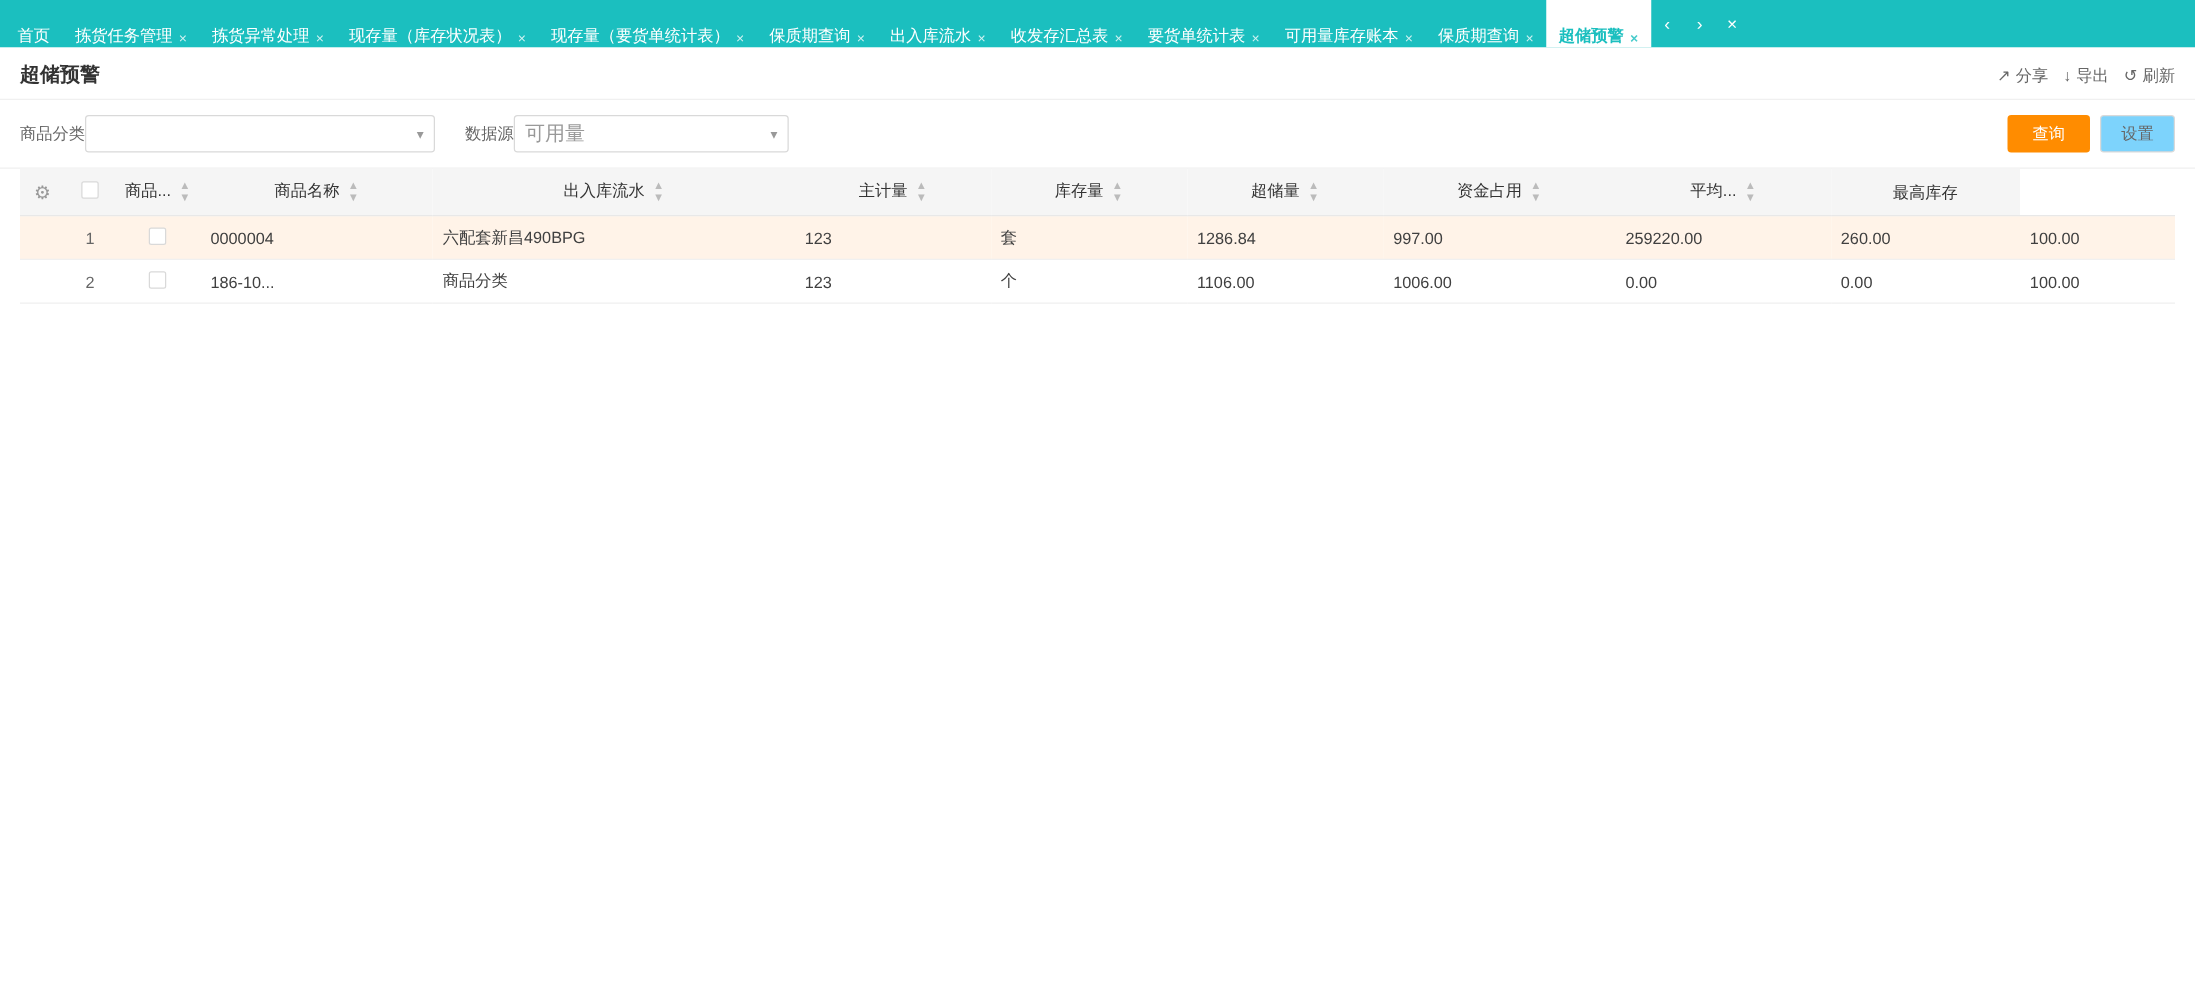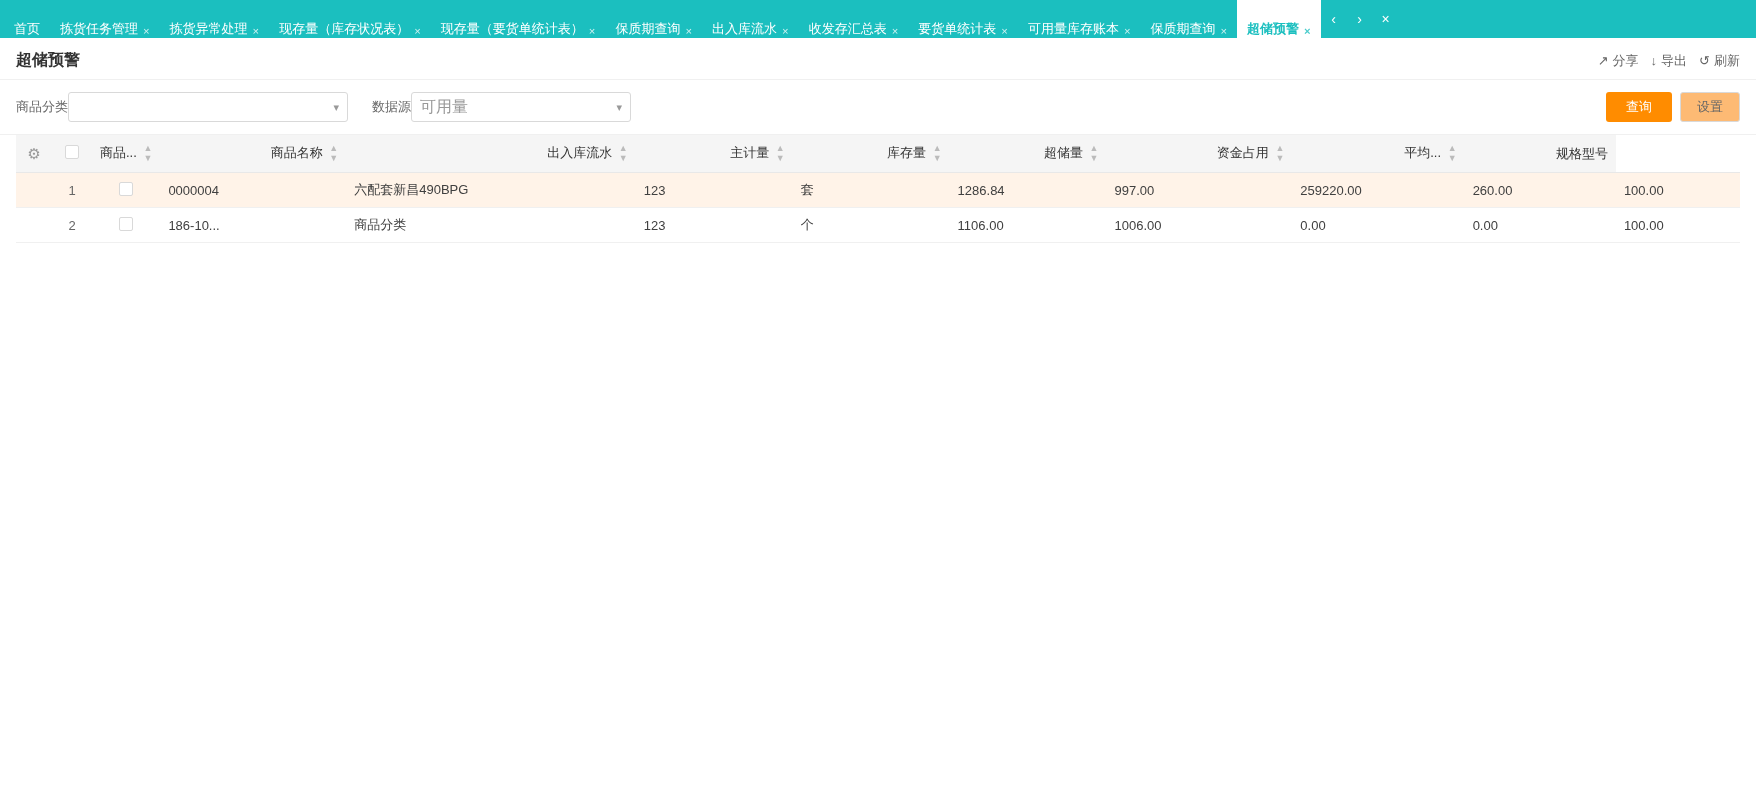--- a/index.html
+++ b/index.html
@@ -117,21 +117,21 @@
       color: #fff;
       border: none;
       border-radius: 3px;
       padding: 6px 20px;
       cursor: pointer;
       font-size: 13px;
       margin-left: auto;
     }
 
     .btn-settings {
-      background: #fdba74;
+      background: #7dd3fc;
       color: #666;
       border: 1px solid #d9d9d9;
       border-radius: 3px;
       padding: 5px 16px;
       cursor: pointer;
       font-size: 13px;
       margin-left: 8px;
     }
 
     .filter-actions {
@@ -148,21 +148,21 @@
       width: 100%;
       border-collapse: collapse;
       font-size: 13px;
     }
     thead tr {
       background: #f5f5f5;
       border-bottom: 1px solid #e8e8e8;
     }
     thead th {
       padding: 9px 8px;
-      text-align: right;
+      text-align: center;
       color: #333;
       font-weight: normal;
       white-space: nowrap;
       border-right: none;
     }
     thead th .sort-arrows {
       display: inline-flex;
       flex-direction: column;
       margin-left: 3px;
       vertical-align: middle;
@@ -361,21 +361,21 @@
             </span>
           </th>
           <th>
             <span>平均...</span>
             <span class="sort-arrows">
               <span>▲</span>
               <span>▼</span>
             </span>
           </th>
           <th>
-            <span>规格型号</span>
+            <span>最高库存</span>
           </th>
         </tr>
       </thead>
       <tbody id="table-body">
       <tr class="highlighted">
       <td class="col-gear"></td>
       <td class="col-num">1</td>
       <td class="col-checkbox">
         <span class="checkbox-wrap"></span>
       </td>

